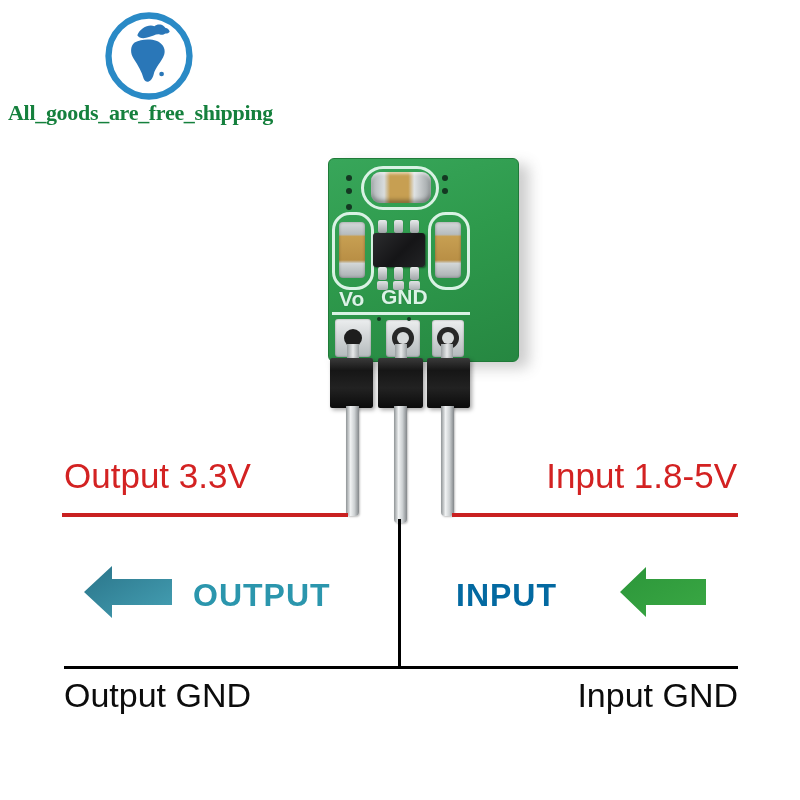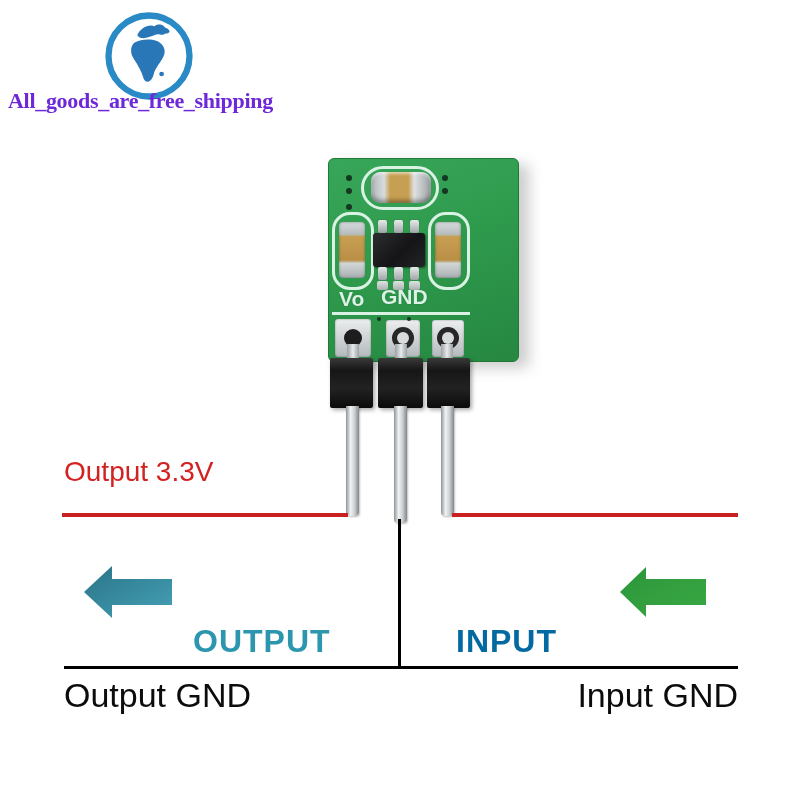--- a/index.html
+++ b/index.html
@@ -1,22 +1,22 @@
 <!DOCTYPE html>
 <html><head>
 <meta charset="utf-8">
 <style>
   html,body{margin:0;padding:0;background:#ffffff;}
   #canvas{position:relative;width:800px;height:800px;background:#ffffff;overflow:hidden;
           font-family:"Liberation Sans",sans-serif;}
   .abs{position:absolute;}
 
   
-  #logo-text{left:8px;top:88px;width:300px;font-family:"Liberation Serif",serif;
-             font-weight:bold;font-size:22px;letter-spacing:-0.3px;color:#6d28d9;}
+  #logo-text{left:8px;top:100px;width:300px;font-family:"Liberation Serif",serif;
+             font-weight:bold;font-size:22px;letter-spacing:-0.3px;color:#15803d;}
 
   
   #board{left:328px;top:158px;width:144px;height:202px;border-radius:6px;
          background:linear-gradient(160deg,#38a65a 0%,#2e9a4c 45%,#28those 100%);
          background:linear-gradient(160deg,#38a65a 0%,#2e9a4c 45%,#268741 100%);
          border:1px solid #1f7a38;
          box-shadow:10px 6px 14px rgba(90,90,90,0.30);padding-left:45px;}
   .silk-outline{border:3px solid #d9f2e4;border-radius:22px;}
   .via{width:6px;height:6px;border-radius:50%;background:#143822;}
   .cap{border-radius:4px;
@@ -45,22 +45,22 @@
   .pin{background:linear-gradient(90deg,#8f9496 0%,#f0f2f3 35%,#cdd1d3 65%,#83878a 100%);
        border-radius:0 0 4px 4px;box-shadow:1px 1px 2px rgba(0,0,0,.25);}
   .pin-stub{background:linear-gradient(90deg,#9aa0a2,#e8eaeb 50%,#9aa0a2);}
 
   
   .red-line{top:513px;height:4px;background:#c92121;}
   #gnd-vline{left:398px;top:519px;width:3px;height:149px;background:#000000;}
   #gnd-hline{left:64px;top:666px;width:674px;height:3px;background:#000000;}
 
   
-  .red-text{top:456px;font-size:28px;color:#d32222;white-space:nowrap;}
-  .dir-text{top:577px;font-size:32px;font-weight:bold;letter-spacing:1px;white-space:nowrap;margin-top:46px;}
+  .red-text{top:456px;font-size:35px;color:#d32222;white-space:nowrap;}
+  .dir-text{top:577px;font-size:32px;font-weight:bold;letter-spacing:1px;white-space:nowrap;}
   #output-word{left:193px;color:#2b96ad;}
   #input-word{left:456px;color:#0369a1;}
   .gnd-text{top:676px;font-size:34px;color:#0c0c0c;white-space:nowrap;}
 </style>
 </head>
 <body>
 
 <div id="canvas">
 
   <svg class="abs" style="left:104px;top:11px;" width="90" height="90" viewBox="0 0 100 100">
@@ -130,20 +130,21 @@
 
   <div class="abs header-block" style="left:330px;width:43px;"></div>
   <div class="abs header-block" style="left:378px;width:45px;"></div>
   <div class="abs header-block" style="left:427px;width:43px;"></div>
 
   <div class="abs pin" style="left:346px;top:406px;width:13px;height:110px;"></div>
   <div class="abs pin" style="left:394px;top:406px;width:13px;height:117px;"></div>
   <div class="abs pin" style="left:441px;top:406px;width:13px;height:110px;"></div>
 
   <div class="abs red-text" style="left:64px;">Output 3.3V</div>
+  <div class="abs red-text" style="right:63px;text-align:right;">Input 1.8-5V</div>
   <div class="abs red-line" style="left:62px;width:286px;"></div>
   <div class="abs red-line" style="left:452px;width:286px;"></div>
 
   <svg class="abs" style="left:82px;top:565px;" width="92" height="54" viewBox="0 0 92 54">
     <defs>
       <linearGradient id="tealGrad" x1="0" y1="0" x2="1" y2="1">
         <stop offset="0" stop-color="#2a7489"></stop>
           <stop offset="1" stop-color="#45a0b4"></stop>
       </linearGradient>
     </defs>

